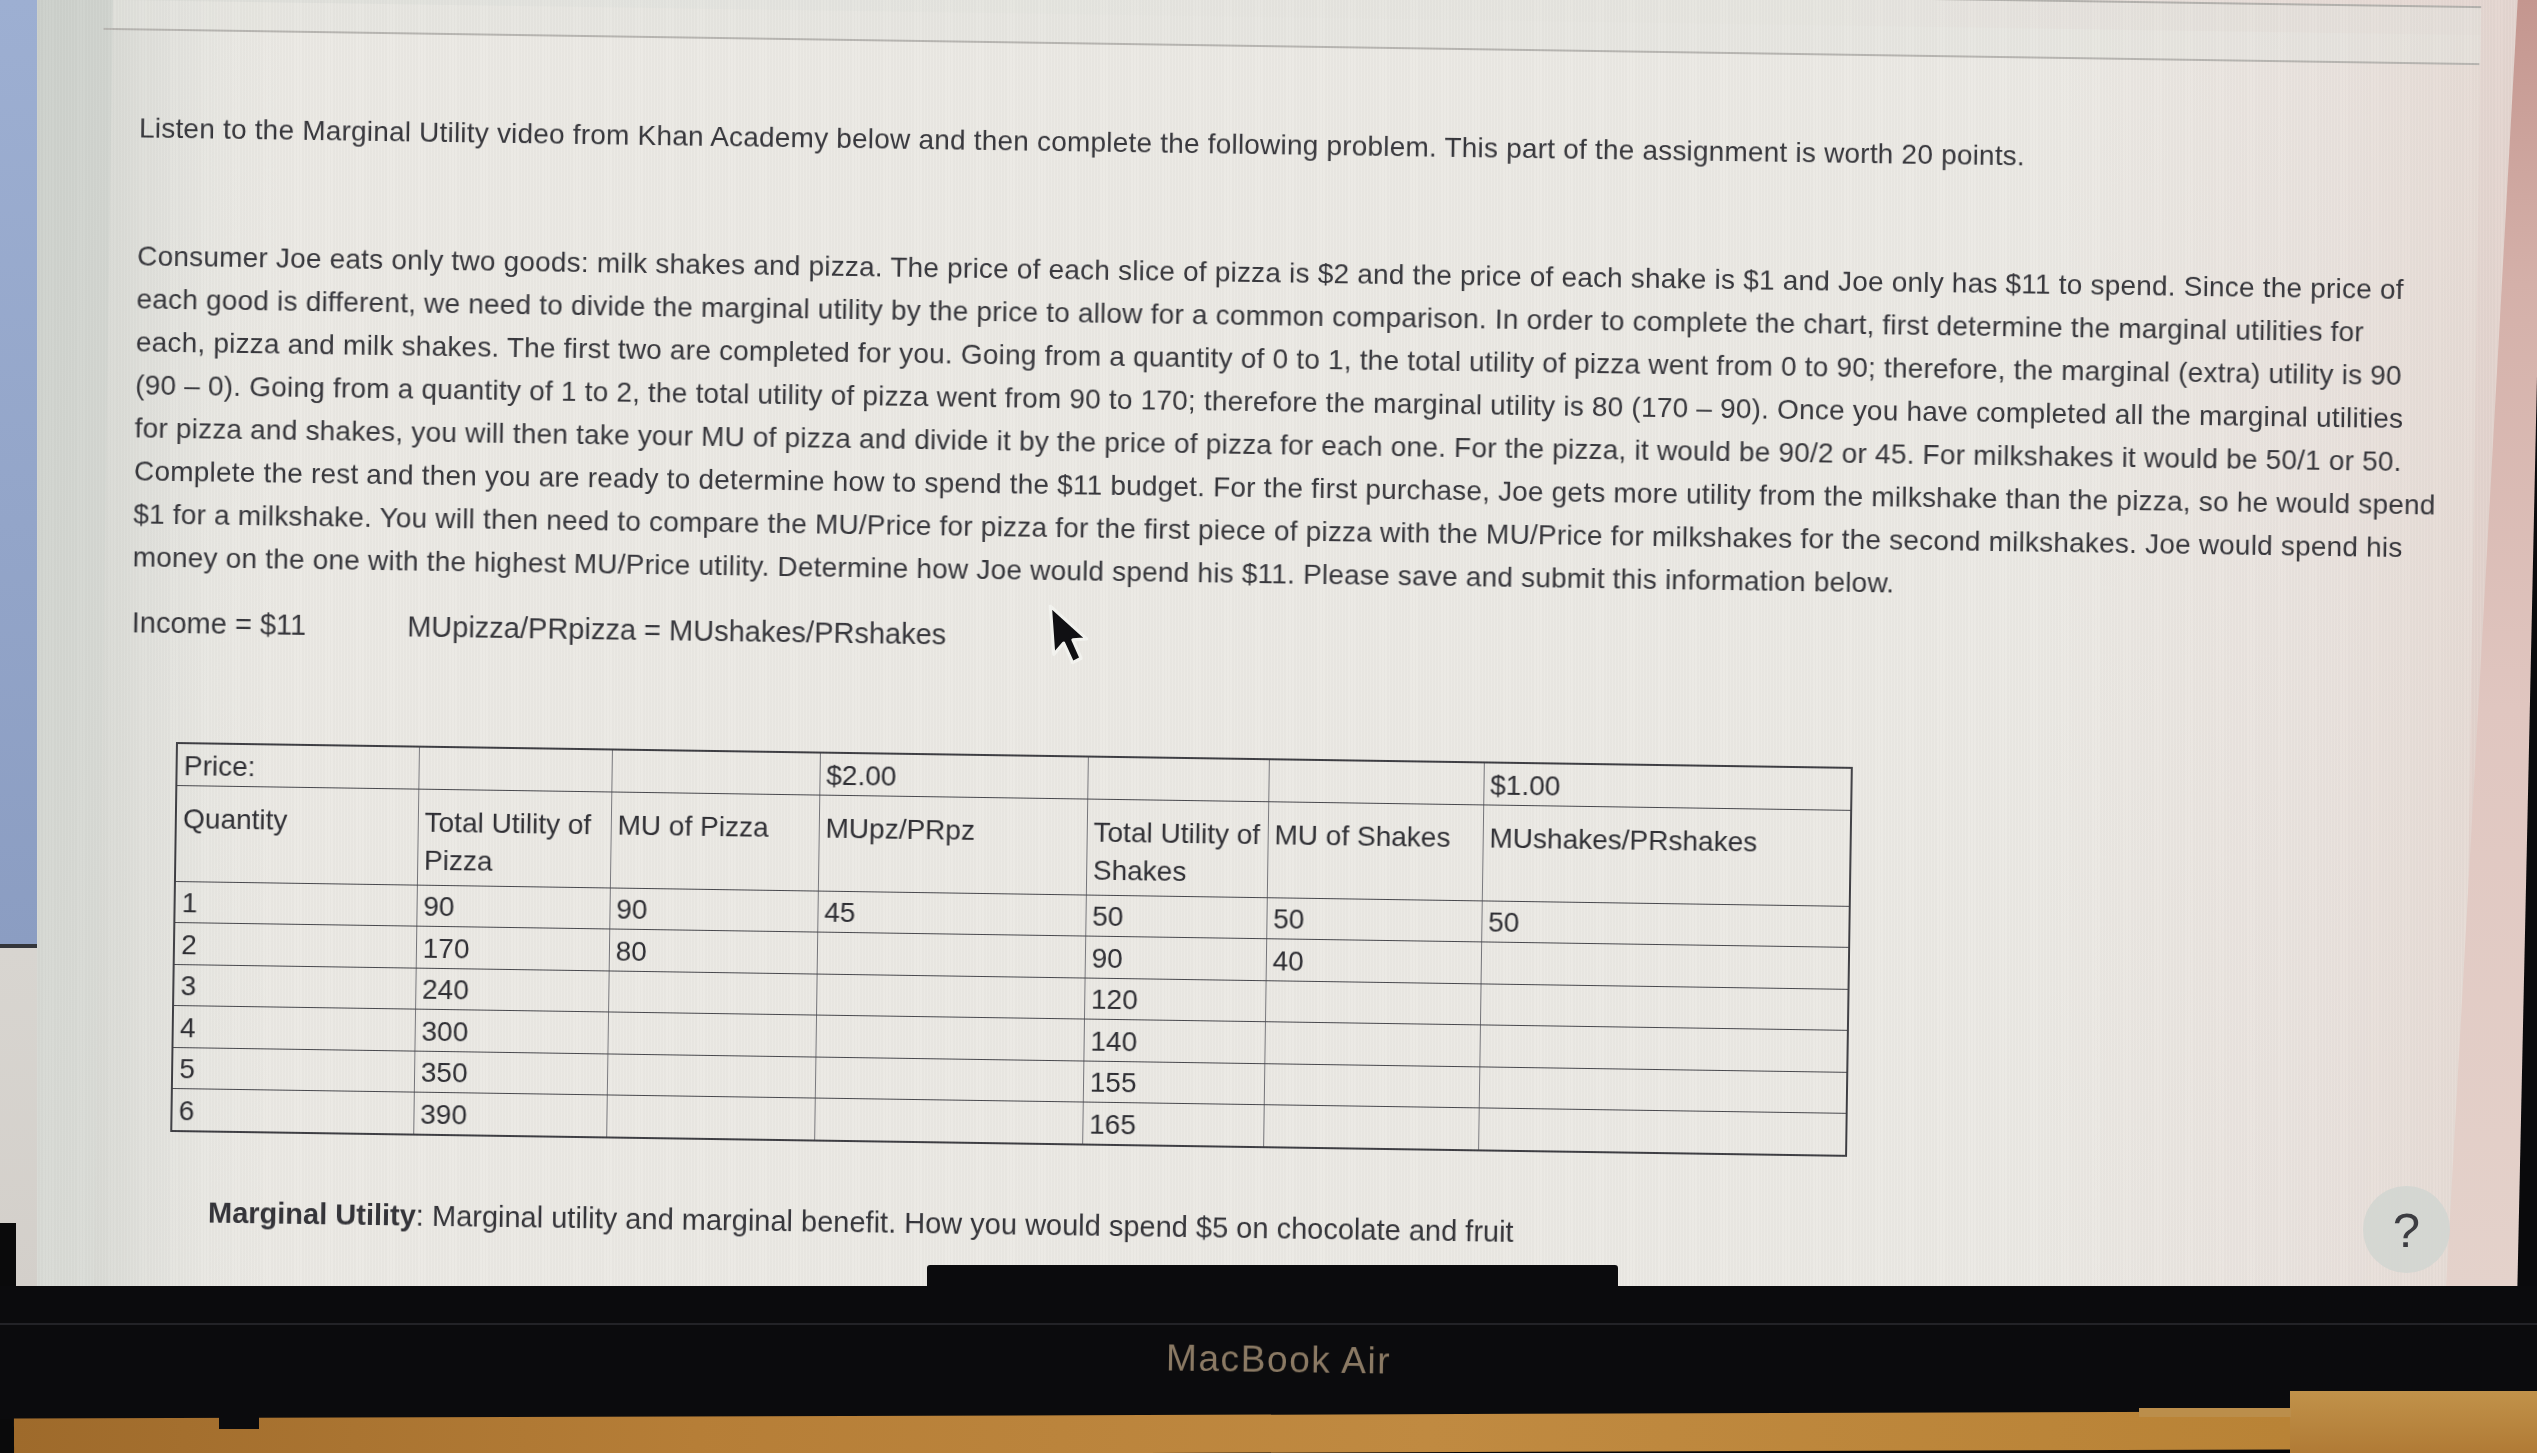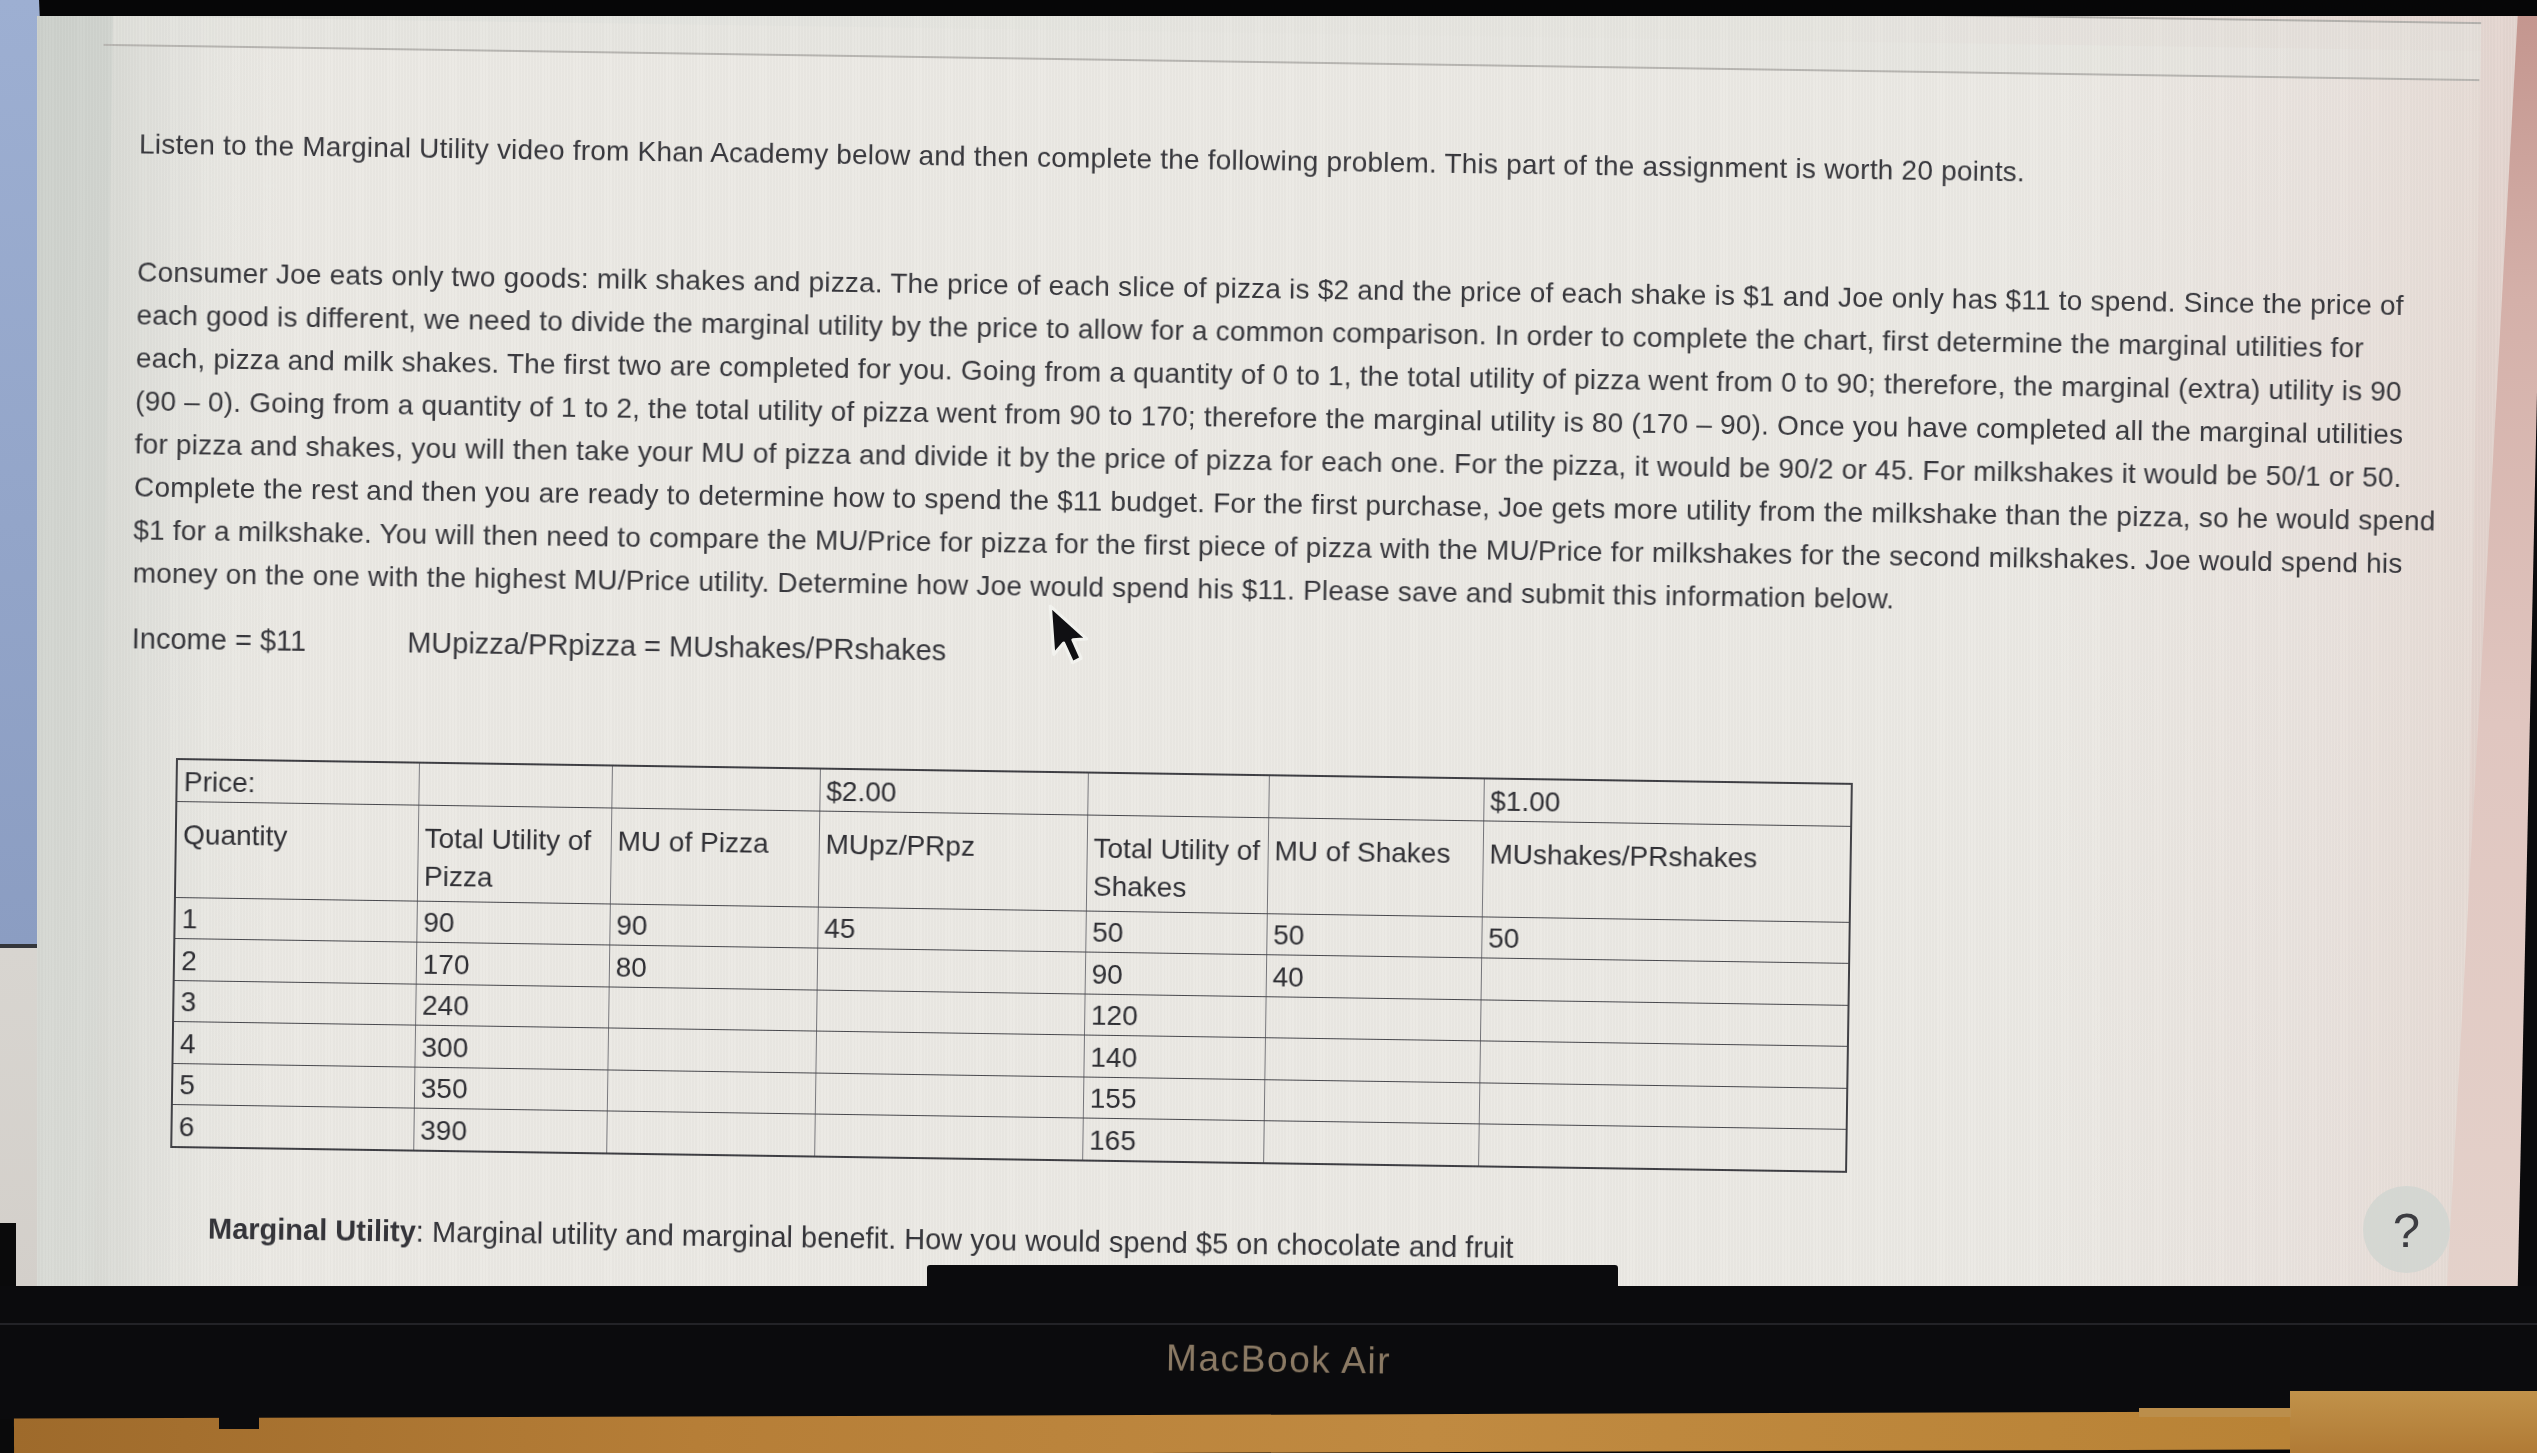--- a/index.html
+++ b/index.html
@@ -9,21 +9,21 @@
   
   .wall-blue{position:absolute;left:0;top:0;width:83px;height:949px;
     background:linear-gradient(180deg,#9dafd2 0%,#93a5c9 55%,#8b9dc2 100%);
     clip-path:polygon(0 0,47% 0,97% 100%,0 100%);}
   .wall-seam{position:absolute;left:0;top:944px;width:82px;height:4.4px;background:#34363b;}
   .wall-light{position:absolute;left:0;top:948px;width:89px;height:346px;
     background:linear-gradient(180deg,#d8d5d0,#d3cfca);clip-path:polygon(0 0,90% 0,100% 100%,0 100%);}
   .corner-dark{position:absolute;left:0;top:1223px;width:16.4px;height:230px;background:#0a0a0b;}
 
   
-  .screen{position:absolute;left:37px;top:16px;width:2501px;height:1288px;overflow:hidden;
+  .screen{position:absolute;left:37px;top:0;width:2501px;height:1288px;overflow:hidden;
     background:linear-gradient(100deg,#ccd0cb 0%,#d7d9d4 7%,#e2e3de 18%,#e8e7e2 42%,
                #e9e6e1 66%,#e6dad5 86%,#e0cdc7 100%);}
   .screen .lcd-texture{position:absolute;inset:0;opacity:.5;pointer-events:none;
     background:repeating-linear-gradient(90deg,rgba(255,255,255,.05) 0 1.3px,rgba(0,0,0,.03) 1.3px 3.1px);}
 
   
   .page{position:absolute;left:76px;top:0;width:2368px;height:1291px;
     transform:rotate(0.85deg);transform-origin:0 0;
     background:linear-gradient(90deg,#d9dad5 0px,#e1e1dc 50px,#e8e7e2 107px,#ebe9e4 176px,
                #ebe9e4 82%,#e9e2dd 94%,#e6dbd5 100%);}

